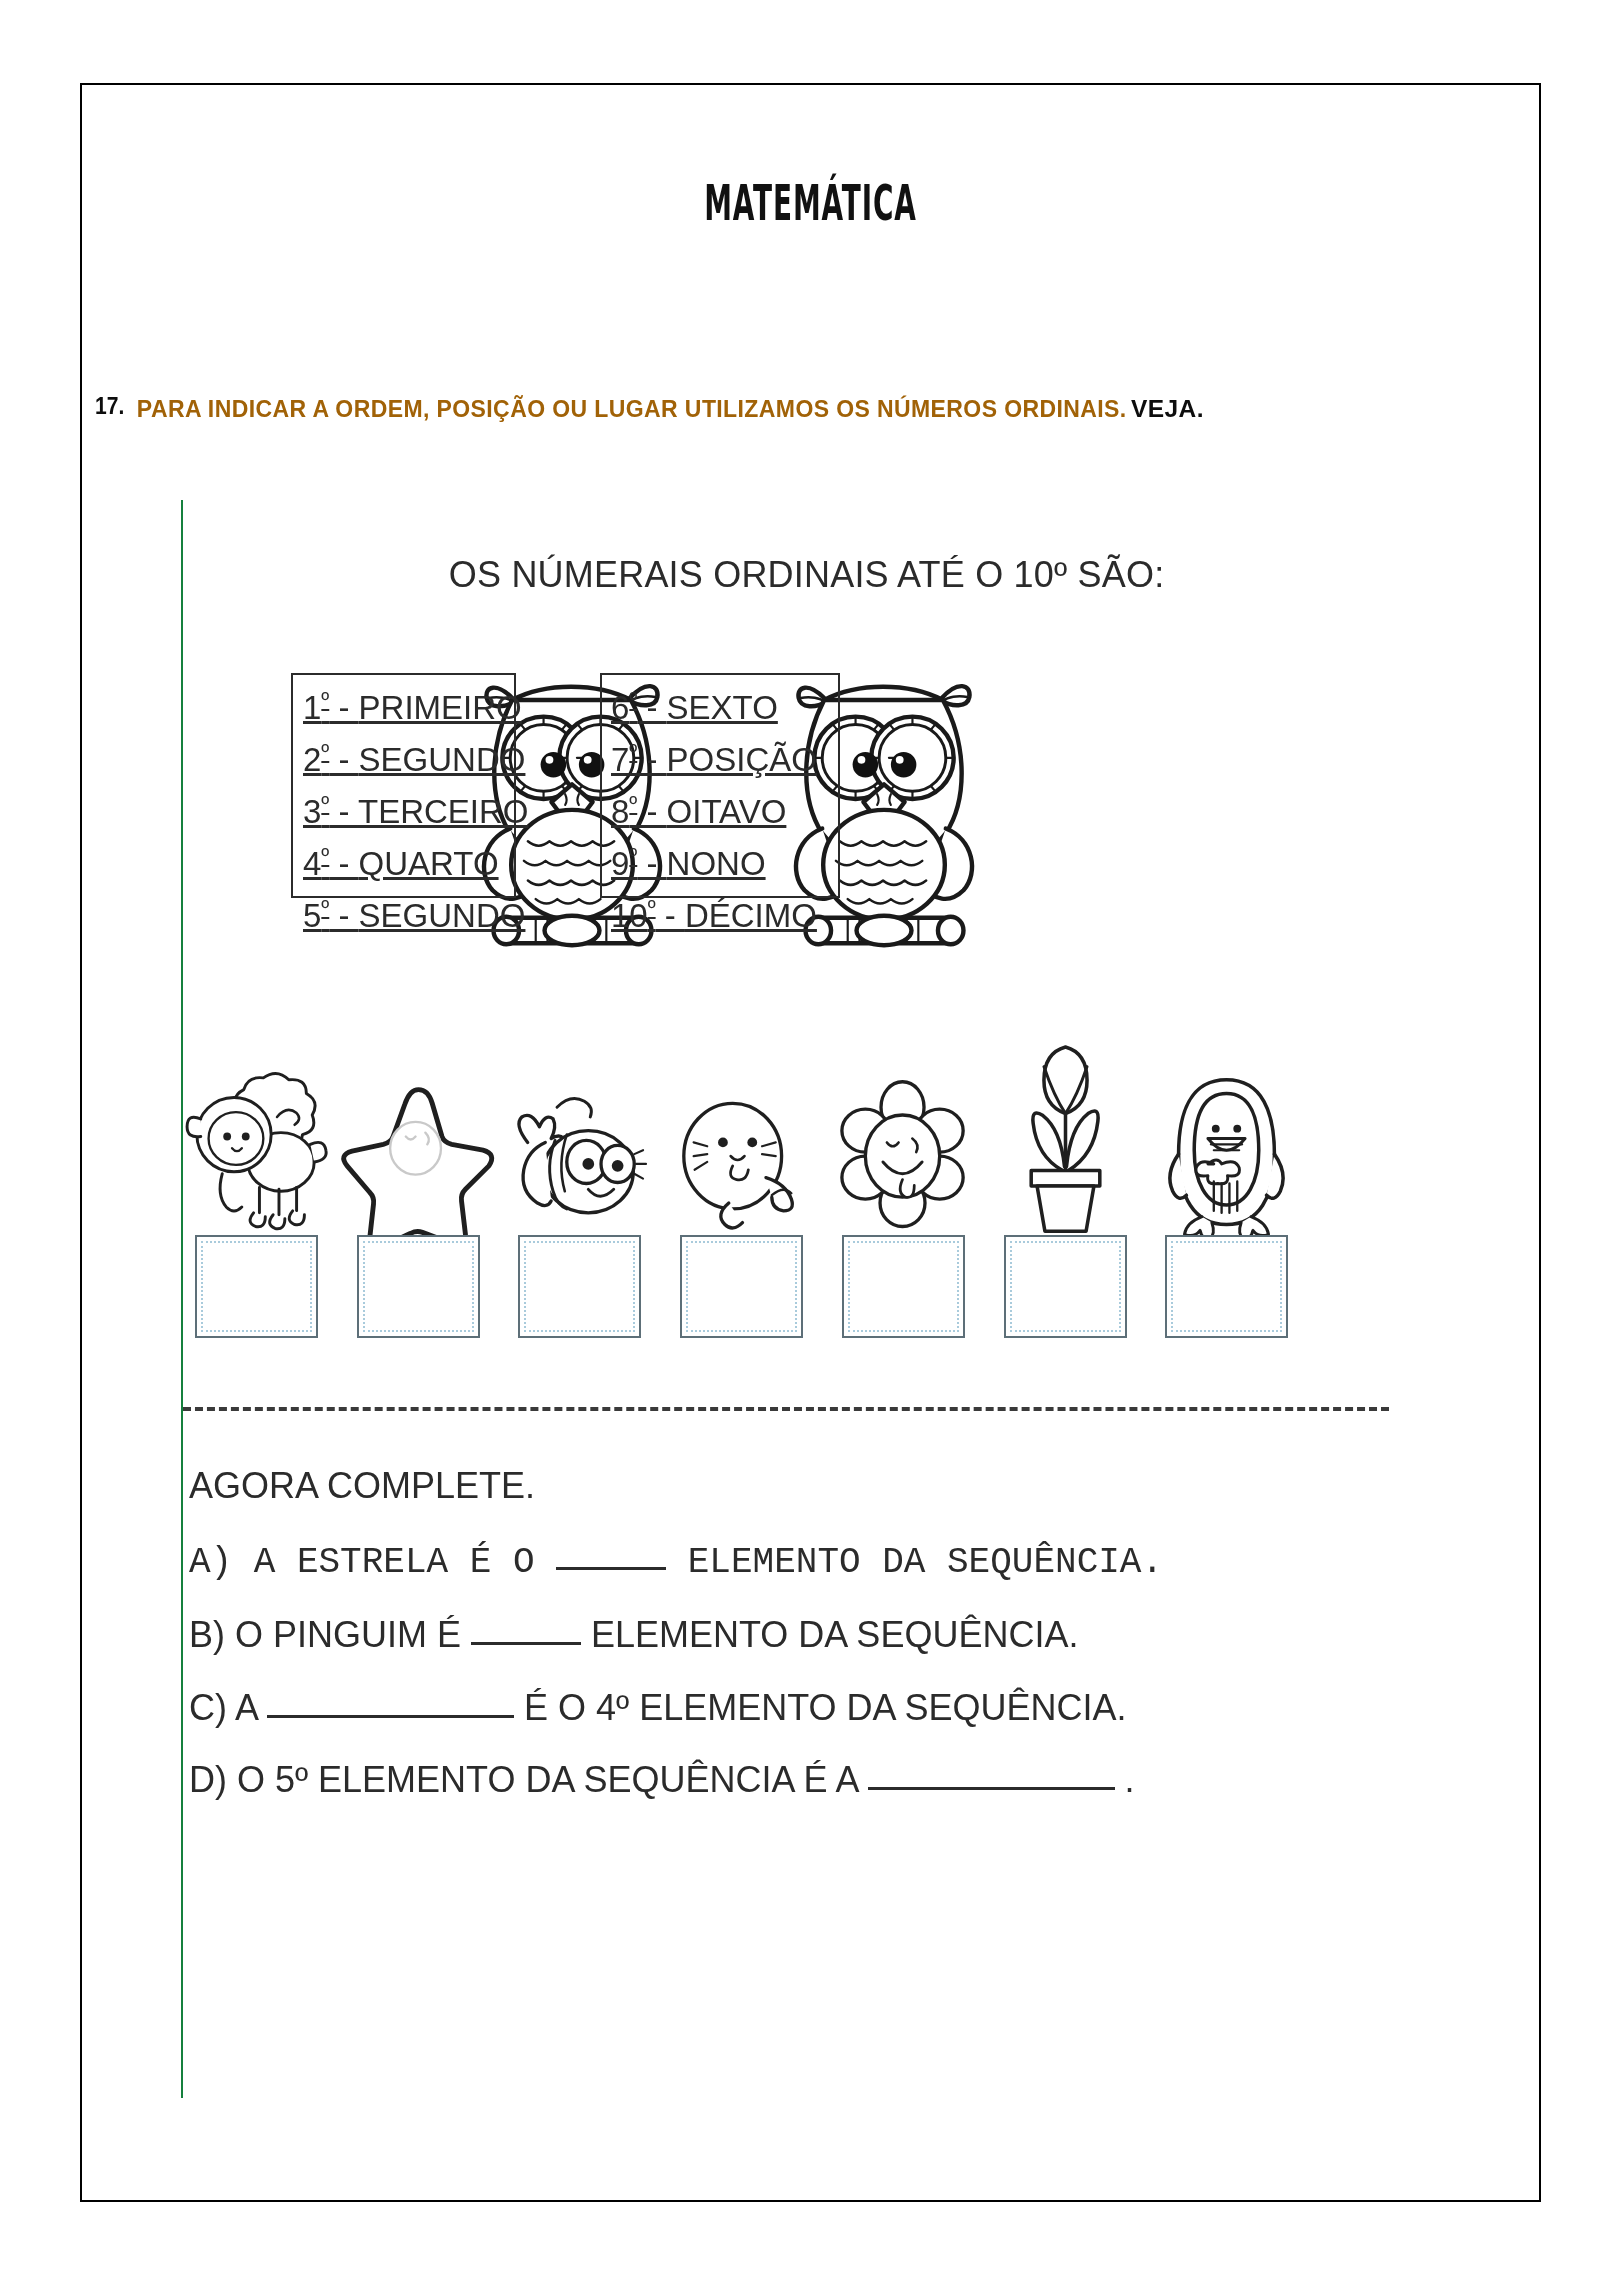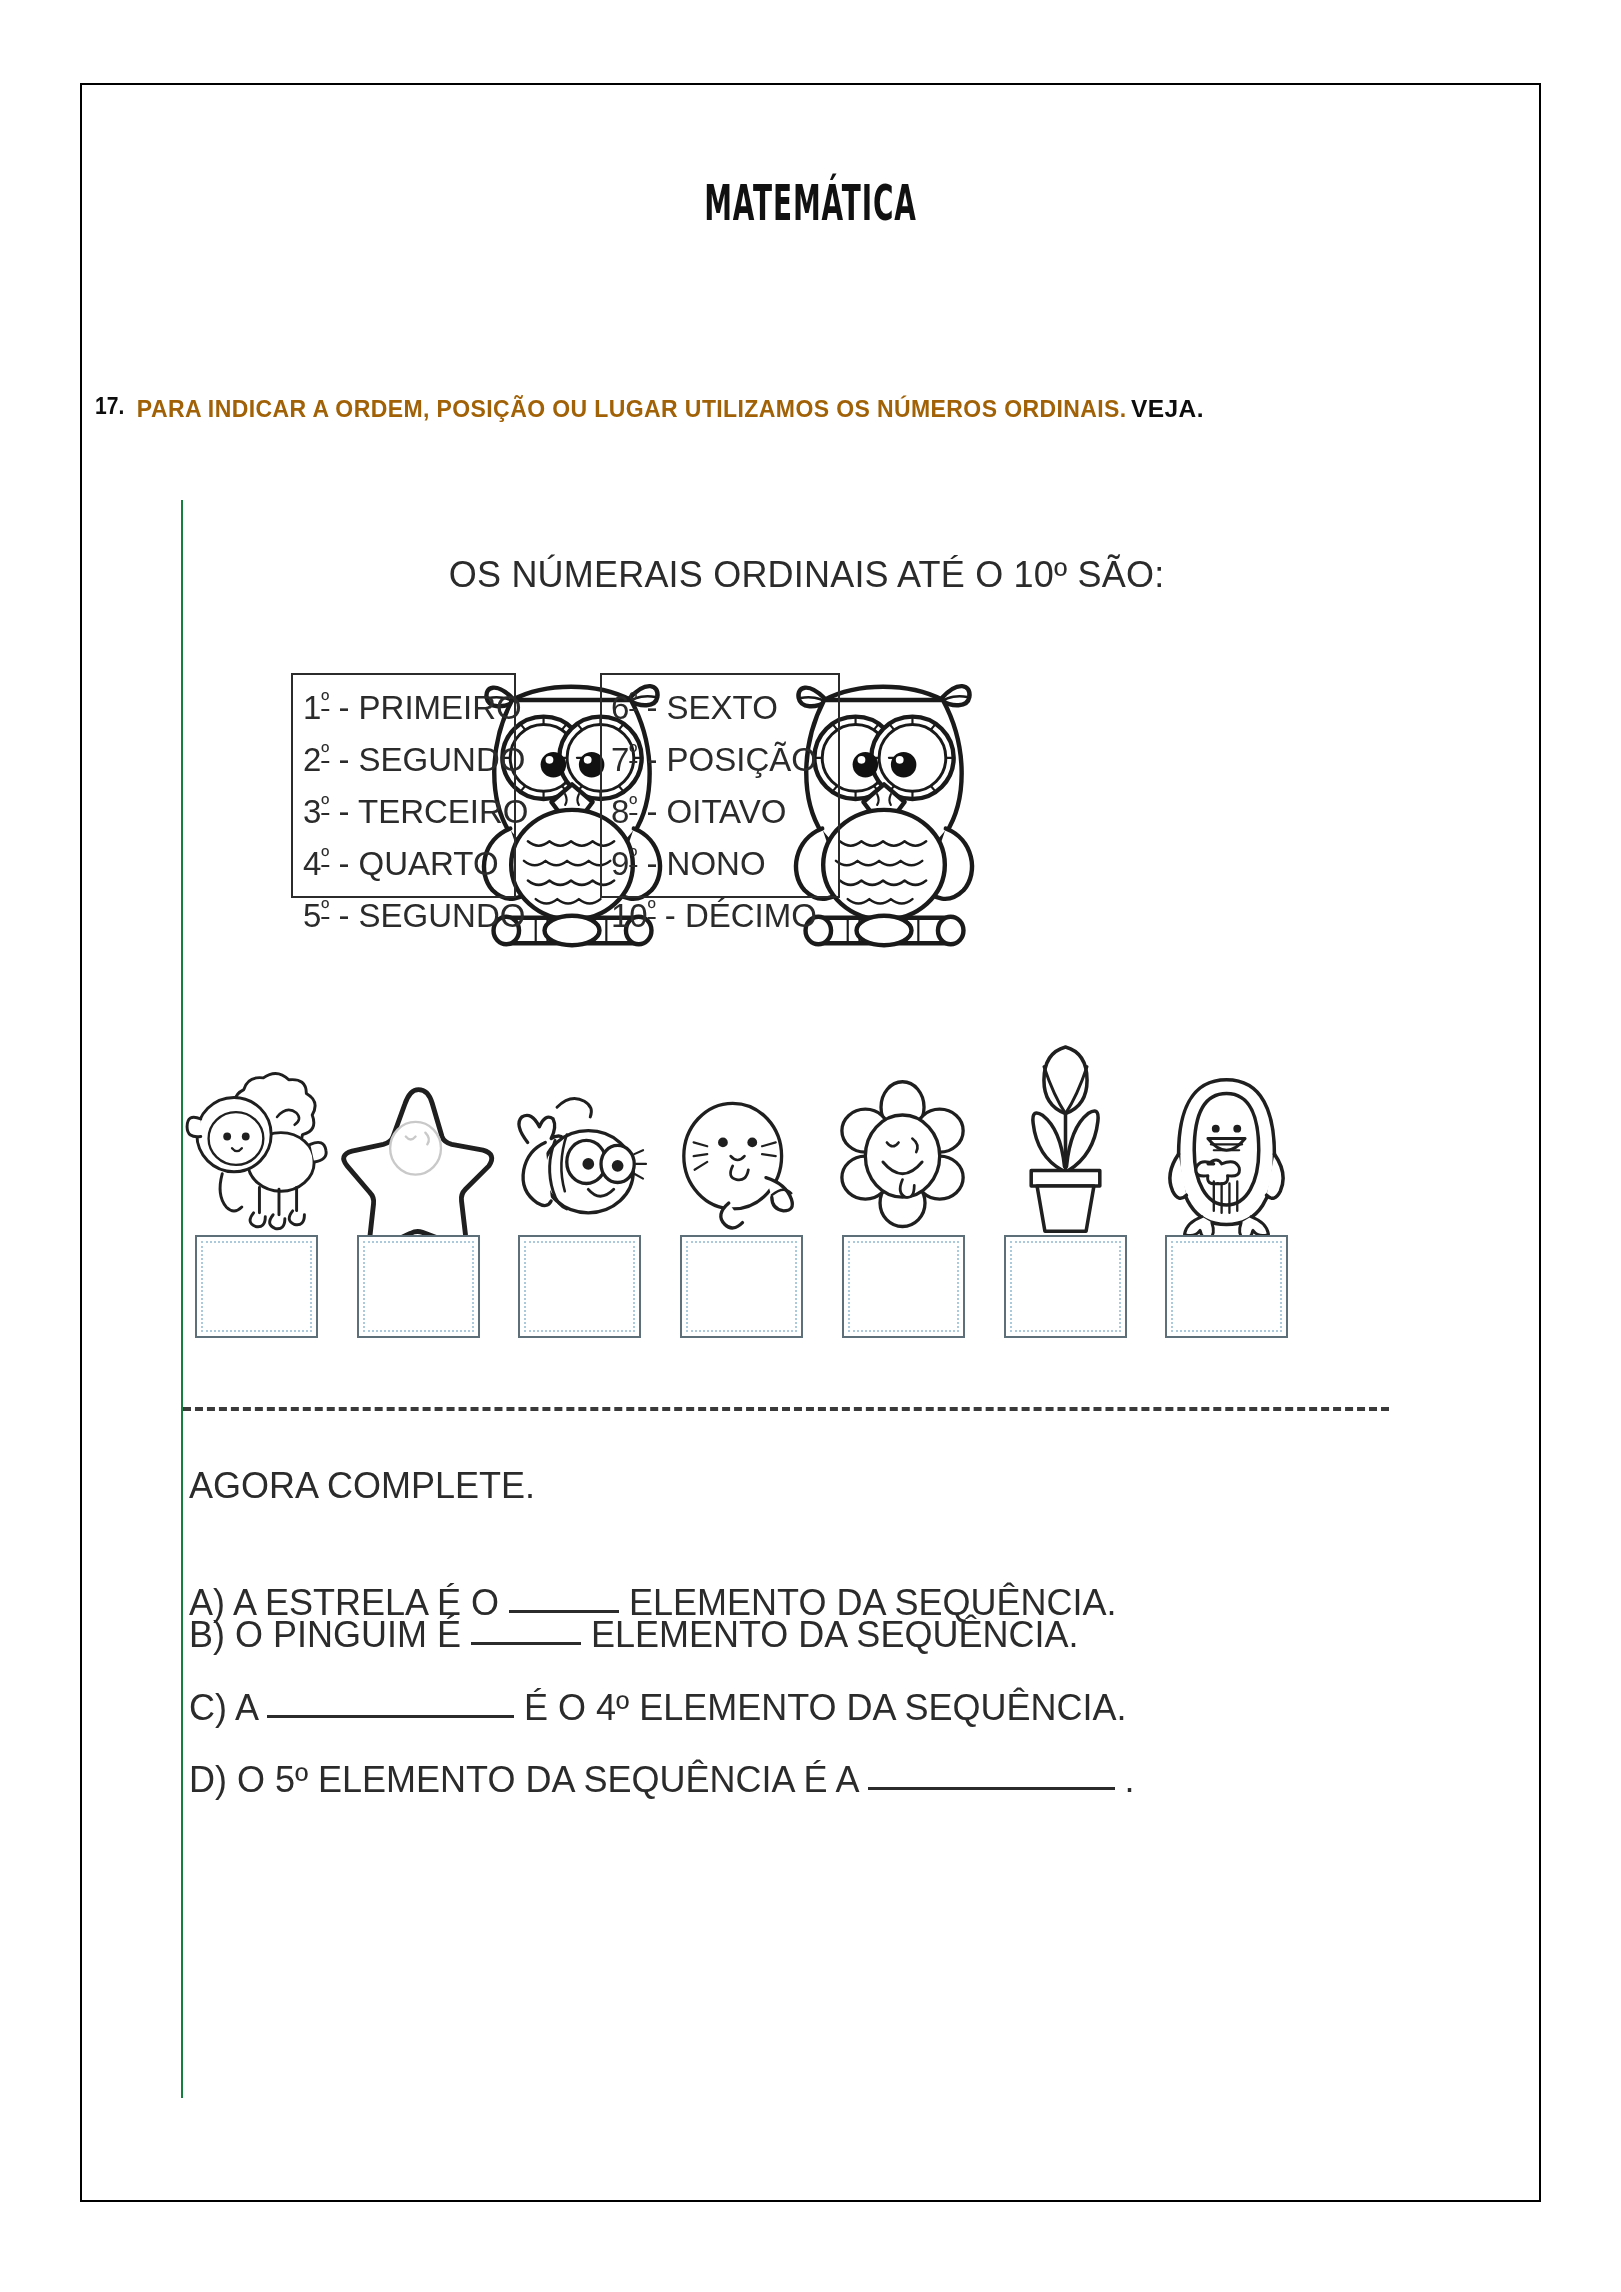--- a/index.html
+++ b/index.html
@@ -34,21 +34,21 @@
   .ct{font-family:"Liberation Sans Narrow","Liberation Sans",sans-serif;color:#2b2b2b;}
 
   .heading-numerais{position:absolute;left:20.6px;top:54px;width:1206px;text-align:center;
     font-size:36px;letter-spacing:0.2px;}
 
   
   .ord-box{position:absolute;border:2.9px solid #2b2b2b;background:transparent;box-sizing:border-box;}
   .ord-box.left{left:108px;top:173px;width:225px;height:225px;}
   .ord-box.right{left:417px;top:173px;width:240px;height:225px;}
   .ord-list{position:absolute;left:11.8px;top:5.9px;font-size:33px;line-height:44px;white-space:nowrap;z-index:4;}
-  .ord-list .ln{display:block;}
+  .ord-list .ln{display:block;text-decoration:underline;}
   .ord-sup{font-size:21.6px;vertical-align:super;text-decoration:underline;}
 
   
   .owl{position:absolute;width:211px;height:309px;}
   .owl.a{left:284px;top:147px;}
   .owl.b{left:596px;top:147px;}
   .owl svg{display:block;width:100%;height:100%;}
 
   .heading-indique{position:absolute;left:0;top:421px;width:1098px;}
   .heading-indique .l1{display:block;font-size:36px;text-indent:59px;line-height:1.22;}
@@ -324,21 +324,21 @@
       </div>
       <div class="ans-box"></div>
     </div>
 
   </div>
 
   <div class="dash-sep"></div>
 
   <div class="agora ct">AGORA COMPLETE.</div>
 
-  <div class="item ct" style="top:1082px;">
+  <div class="item ct" style="top:1042px;font-family:Liberation Mono, monospace;">
     <span>A) </span>
     <span>A ESTRELA É O </span>
     <span class="blank b-a"></span>
     <span> ELEMENTO DA SEQUÊNCIA.</span>
   </div>
 
   <div class="item ct" style="top:1114px;">
     <span>B) </span>
     <span>O PINGUIM É </span>
     <span class="blank b-b"></span>

